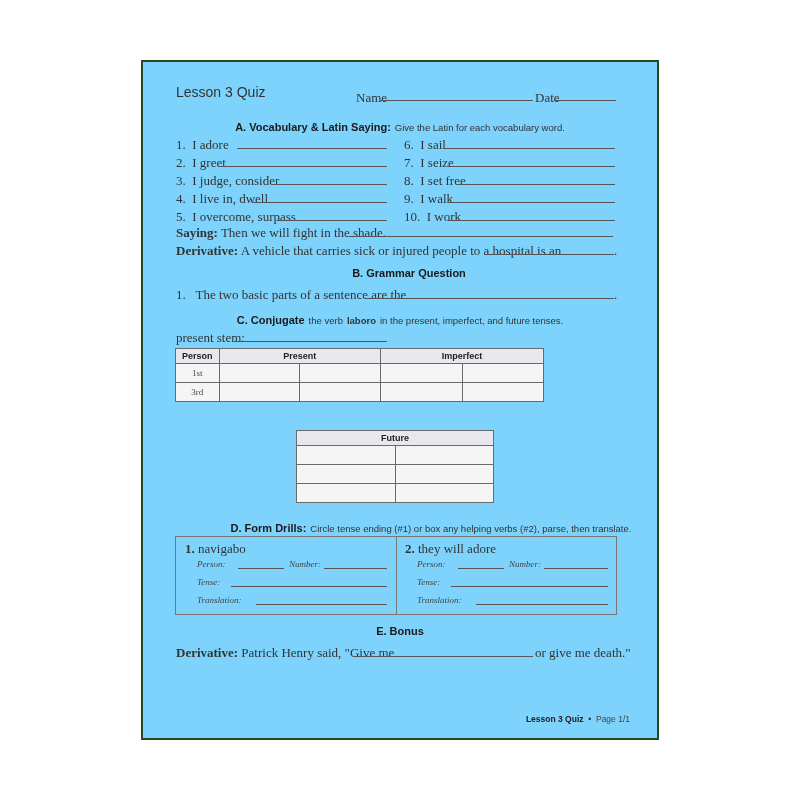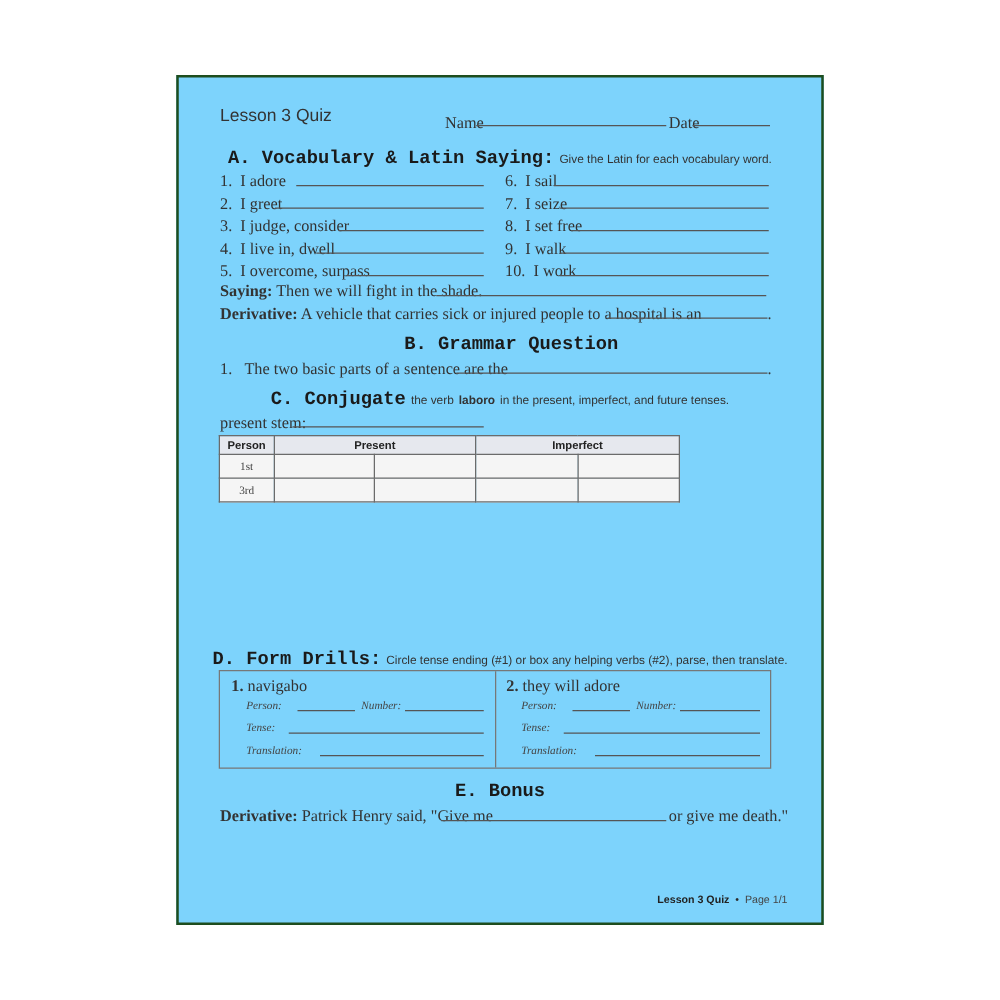--- a/index.html
+++ b/index.html
@@ -5,21 +5,21 @@
   html, body { margin:0; padding:0; }
   body { width:800px; height:800px; background:#ffffff; position:relative; overflow:hidden;
          font-family:"Liberation Serif", serif; color:#2a2a2a; }
   .page { position:absolute; left:141px; top:60px; width:514px; height:676px;
           border:2px solid #1e4d1e; background:#7dd3fc; }
   .abs { position:absolute; }
   .sans { font-family:"Liberation Sans", sans-serif; }
   .title { left:33px; top:22px; font-size:14px; color:#333; }
   .small { font-size:9.5px; }
   .line { position:absolute; border-bottom:1px solid #555; height:0; }
-  .h { font-family:Liberation Mono, monospace; font-weight:bold; font-size:15px; color:#1a1a1a; }
+  .h { font-family:Liberation Sans, sans-serif; font-weight:bold; font-size:11px; color:#1a1a1a; }
   .hsub { font-family:"Liberation Sans", sans-serif; font-weight:normal; font-size:9.5px; color:#333; }
   .txt { font-size:13px; color:#333; white-space:nowrap; }
   .b { font-weight:bold; }
   table.grid { position:absolute; border-collapse:collapse; }
   table.grid td, table.grid th { border:1px solid #6b6b6b; padding:0; }
   table.grid th { background:#e6e8ee; font-family:"Liberation Sans", sans-serif; font-size:9px;
                   font-weight:bold; color:#222; height:14px; }
   table.grid td { height:18px; background:#f5f5f5; font-size:9px; text-align:center; color:#444; }
   .drill { position:absolute; left:32px; top:474px; width:440px; height:77px; border:1px solid #777; }
   .drill .col { position:absolute; top:0; height:77px; }
@@ -109,22 +109,45 @@
     <tr>
       <td>3rd</td>
       <td></td>
           <td></td>
       <td></td>
           <td></td>
     </tr>
   </tbody>
     </table>
 
+  <table class="grid" style="left:153px;top:368px;width:198px;">
+    <colgroup>
+        <col style="width:99px">
+        <col style="width:99px">
+      </colgroup>
+    <tbody>
+        <tr>
+          <th colspan="2">Future</th>
+        </tr>
+    <tr>
+          <td></td>
+          <td></td>
+        </tr>
+    <tr>
+          <td></td>
+          <td></td>
+        </tr>
+    <tr>
+          <td></td>
+          <td></td>
+        </tr>
+  </tbody>
+    </table>
 
-  <div class="abs" style="left:0;width:514px;top:456px;text-align:center;white-space:nowrap;">
+  <div class="abs" style="left:0;width:514px;top:456px;text-align:center;white-space:nowrap;padding-left:31px;">
     <span class="h">D. Form Drills:</span>
     <span class="hsub">Circle tense ending (#1) or box any helping verbs (#2), parse, then translate.</span>
   </div>
 
   <div class="drill">
     <div class="col" style="left:0;width:220px;border-right:1px solid #777;">
       <div class="abs txt" style="left:9px;top:4px;"><span class="b">1.</span>&nbsp;<span>navigabo</span></div>
       <div class="abs it" style="left:21px;top:22px;">Person:</div>
       <div class="line" style="left:62px;top:31px;width:46px;"></div>
       <div class="abs it" style="left:113px;top:22px;">Number:</div>

